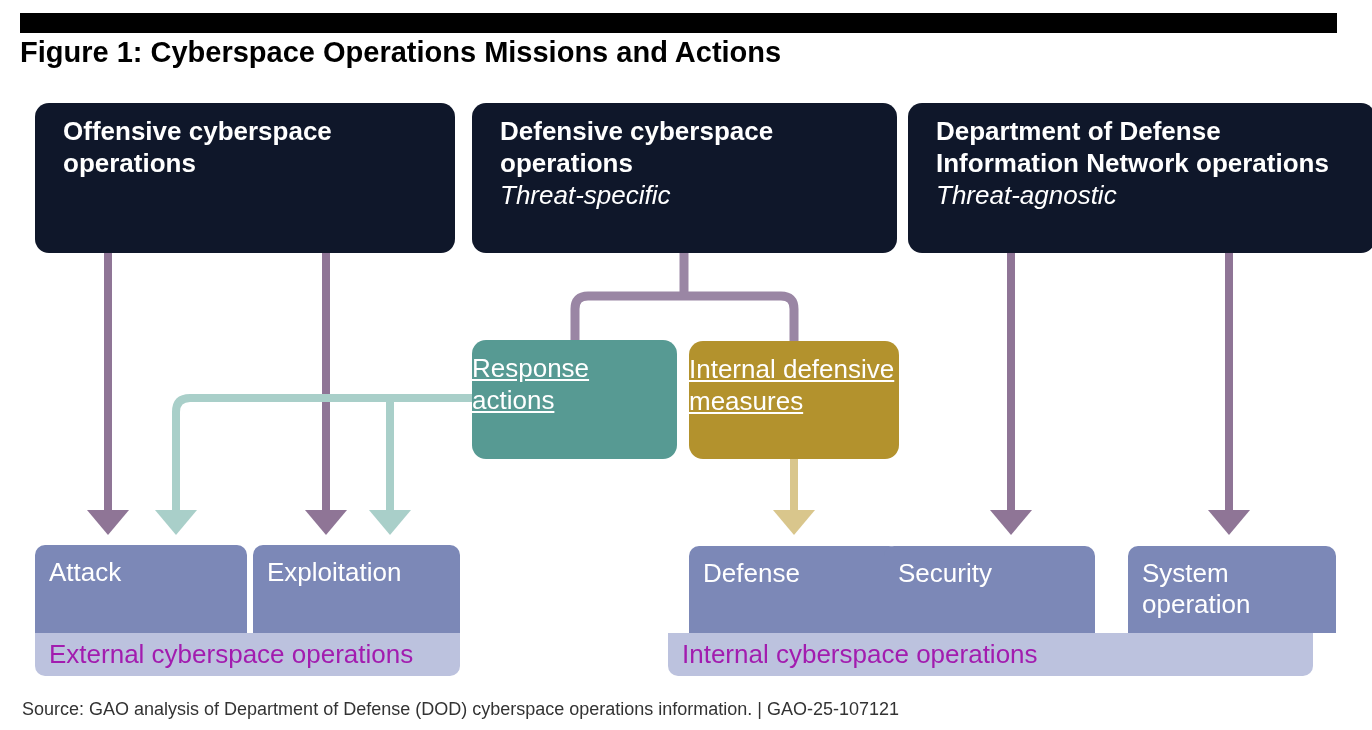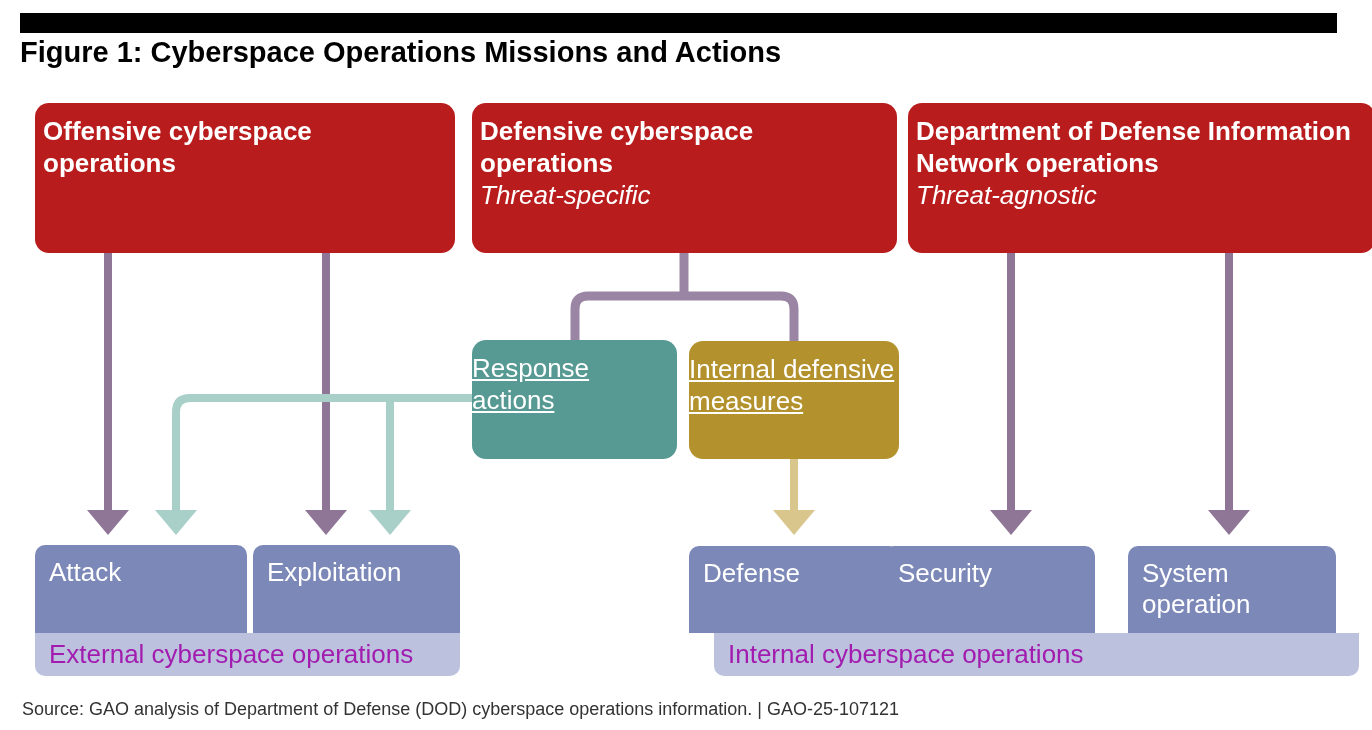--- a/index.html
+++ b/index.html
@@ -4,22 +4,22 @@
 <style>
   html,body { margin:0; padding:0; background:#fff; }
   .canvas {
     position:relative; width:1372px; height:730px; background:#ffffff;
     font-family:"Liberation Sans", sans-serif; overflow:hidden;
   }
   .topbar { position:absolute; left:20px; top:13px; width:1317px; height:20px; background:#000; }
   .fig-title { position:absolute; left:20px; top:36px; font-size:29px; font-weight:bold; color:#000; letter-spacing:0; }
 
   .mission {
-    position:absolute; top:103px; height:150px; background:#b91c1c; border-radius:14px;
-    color:#fff; padding:12px 8px; box-sizing:border-box; font-size:26px; line-height:32px;
+    position:absolute; top:103px; height:150px; background:#0f172a; border-radius:14px;
+    color:#fff; padding:12px 28px; box-sizing:border-box; font-size:26px; line-height:32px;
   }
   .mission .m-title { font-weight:bold; }
   .mission .m-sub { font-style:italic; font-weight:normal; }
   #mission-offensive { left:35px;  width:420px; }
   #mission-defensive { left:472px; width:425px; }
   #mission-dodin     { left:908px; width:467px; }
   #mission-offensive .m-sub { max-width:280px; }
 
   .midbox {
     position:absolute; border-radius:14px; color:#fff; font-size:26px; line-height:32px;
@@ -38,21 +38,21 @@
   #action-defense      { left:689px;  width:210px; top:546px; height:87px; }
   #action-security     { left:884px;  width:211px; top:546px; height:87px; }
   #action-sysop        { left:1128px; width:208px; top:546px; height:87px; }
 
   .bar {
     position:absolute; top:633px; height:43px; background:#bcc2de; color:#a21caf;
     font-size:26px; border-radius:0 0 10px 10px; display:flex; align-items:center;
     padding-left:14px; box-sizing:border-box;
   }
   #bar-external { left:35px;  width:425px; }
-  #bar-internal { left:714px; width:645px; }
+  #bar-internal { left:668px; width:645px; }
 
   .source { position:absolute; left:22px; top:699px; font-size:18px; color:#333; }
 
   .connectors { position:absolute; left:0; top:0; width:1372px; height:730px; }
 </style>
 </head>
 <body>
 
 <div class="canvas">
 

